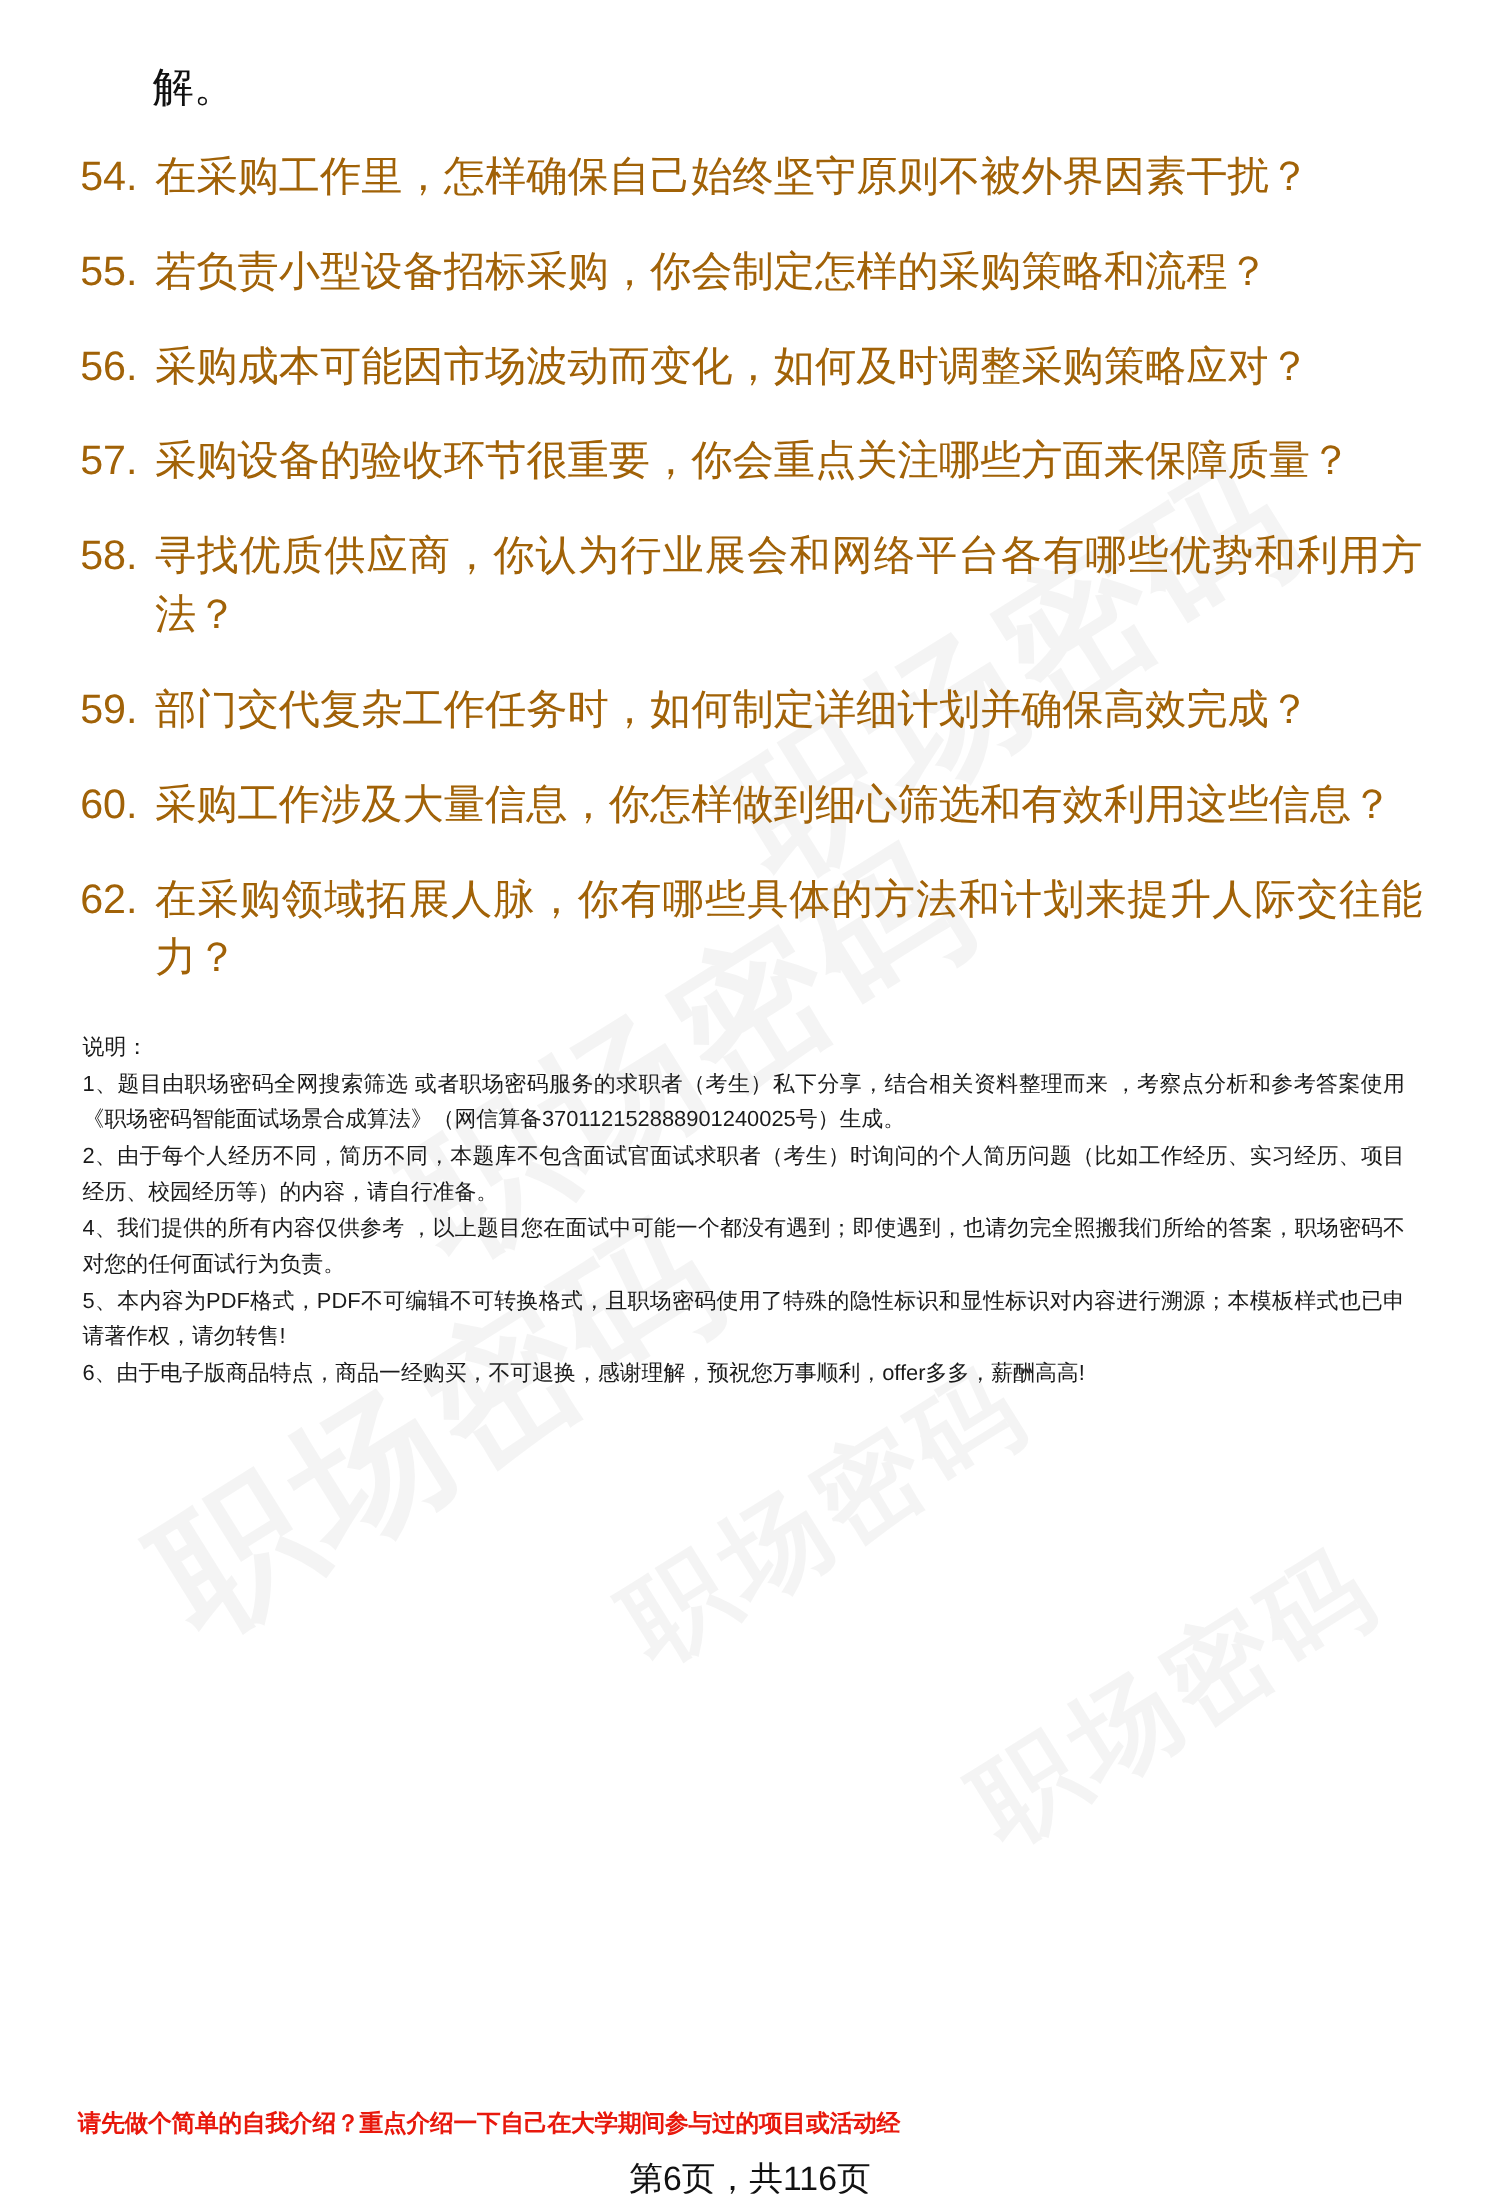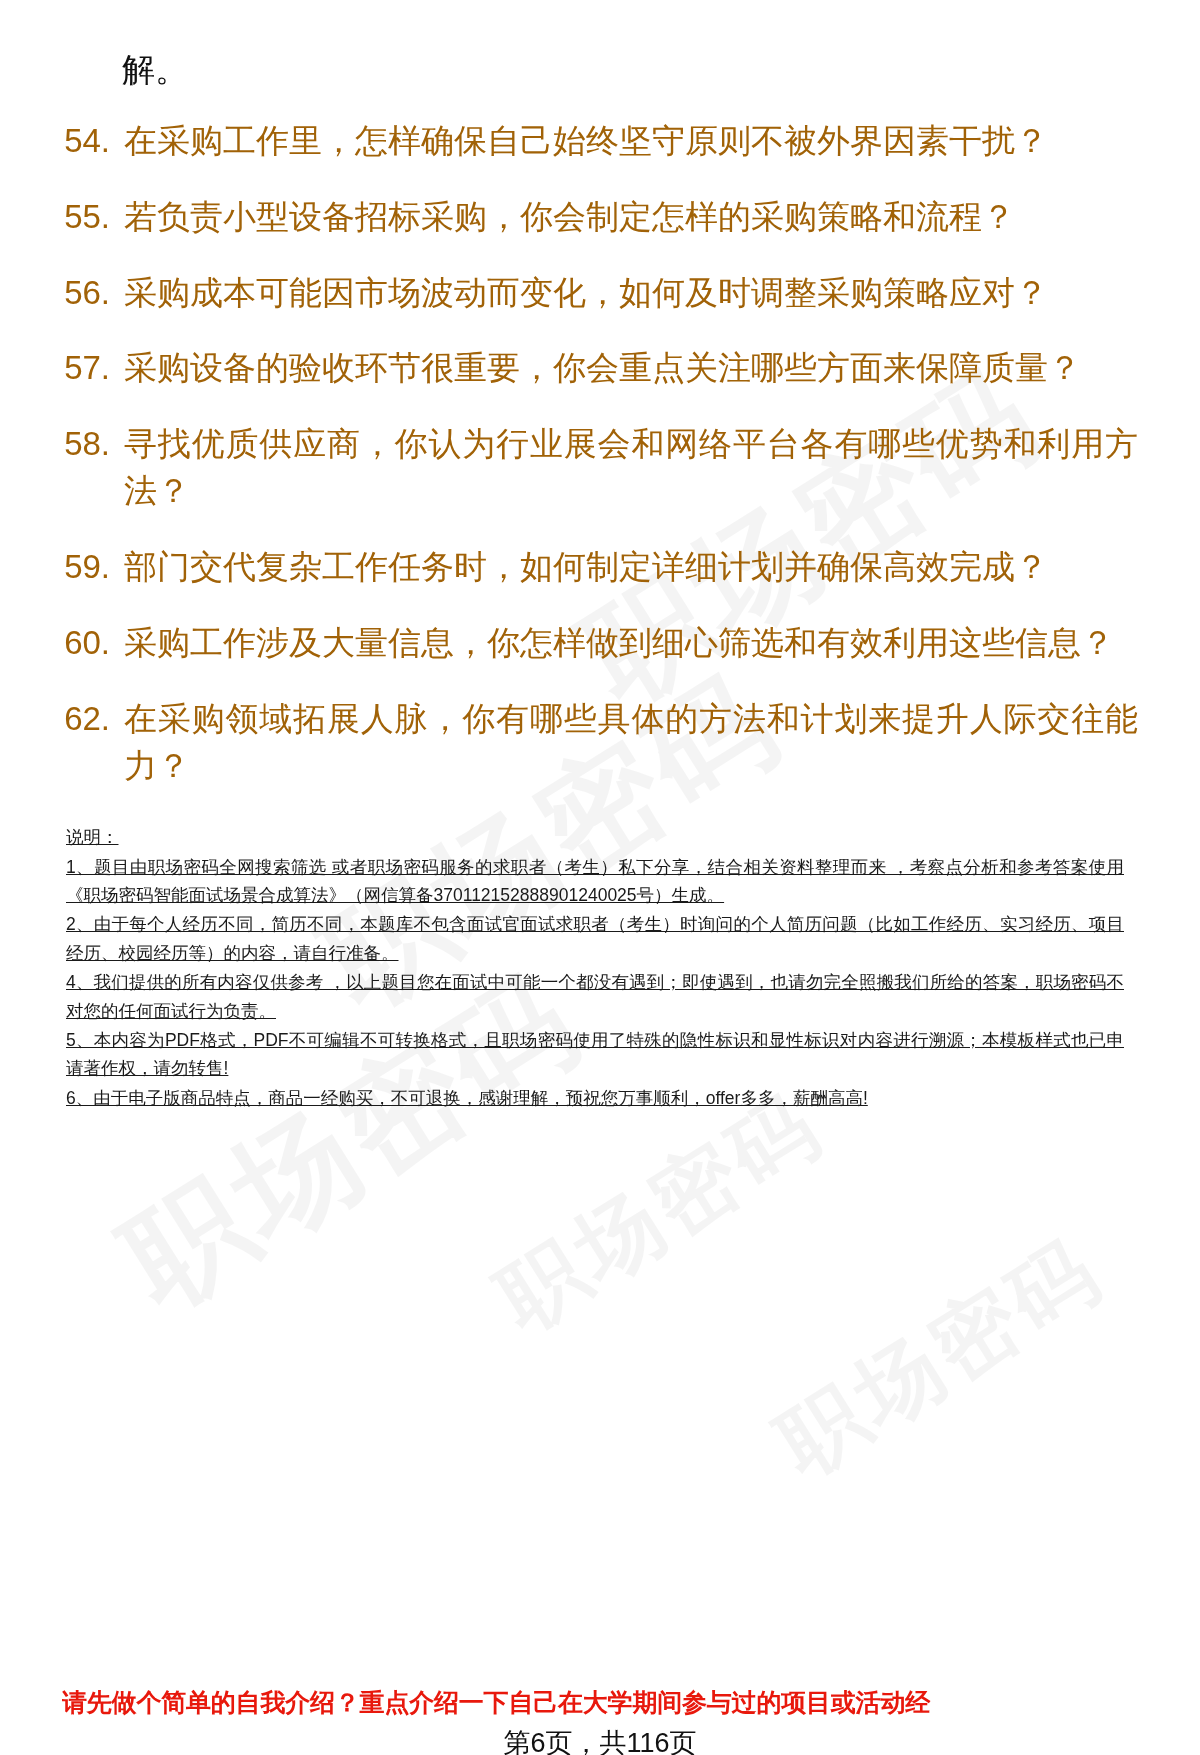--- a/index.html
+++ b/index.html
@@ -86,38 +86,37 @@
   }
 
   
   #notes-block {
     margin-top: 34px;
     font-size: 17.5px;
     line-height: 1.62;
     color: #1a1a1a;
     padding-left: 4px;
     padding-right: 14px;
-    text-decoration: underline;
   }
   #notes-title {
     margin-bottom: 1px;
   }
   .note-line {
     text-align: justify;
     text-justify: inter-character;
     margin-bottom: 1px;
   }
 
   
   #red-prompt {
     position: absolute;
     left: 62px;
     right: 40px;
     top: 1686px;
-    font-size: 25px;
+    font-size: 19px;
     font-weight: 700;
     color: #e8180c;
     white-space: nowrap;
     overflow: hidden;
     letter-spacing: -0.2px;
   }
 
   
   #page-footer {
     position: absolute;

